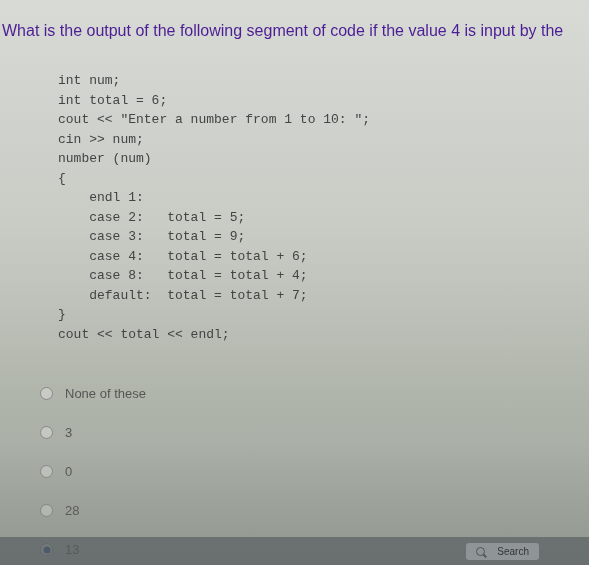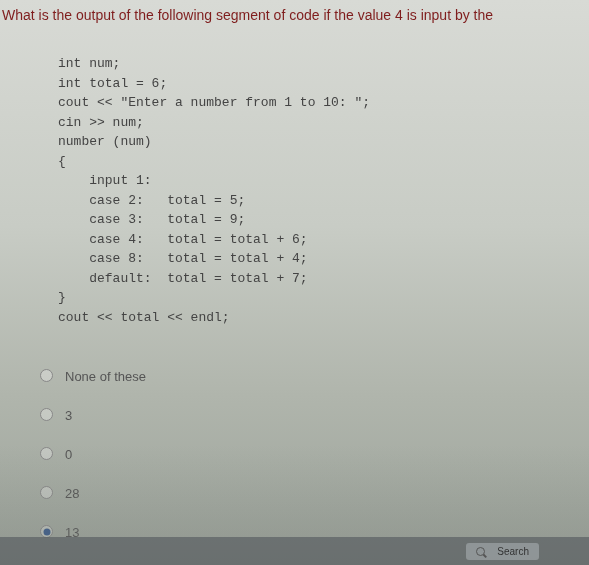--- a/index.html
+++ b/index.html
@@ -10,39 +10,39 @@
     body {
       width: 589px;
       height: 565px;
       background: linear-gradient(180deg, #d8dad5 0%, #c8ccc5 40%, #b0b5ac 70%, #9ba29a 100%);
       font-family: Arial, sans-serif;
       color: #3a3a3a;
       overflow: hidden;
       position: relative;
     }
     .question-text {
-      padding: 5px 12px 8px 2px;
-      font-size: 14px;
+      padding: 19px 12px 8px 2px;
+      font-size: 16px;
       line-height: 1.5;
-      color: #7f1d1d;
+      color: #4c1d95;
     }
     .code-block {
       font-family: 'Courier New', monospace;
       font-size: 13px;
       color: #444;
       padding: 20px 0 20px 58px;
       line-height: 1.5;
       white-space: pre;
     }
     .options {
       padding: 10px 0 0 40px;
     }
     .option {
       display: flex;
-      align-items: flex-start;
+      align-items: center;
       padding: 12px 0;
       font-size: 13px;
       color: #555;
     }
     .radio {
       width: 13px;
       height: 13px;
       border: 1.5px solid #888;
       border-radius: 50%;
       margin-right: 12px;
@@ -116,21 +116,21 @@
 <div class="question-text">
   <span>What is the output of the following segment of code if the value 4 is input by the</span><br>
 </div>
 
 <div class="code-block"><span>int num;</span>
 <span>int total = 6;</span>
 <span>cout &lt;&lt; "Enter a number from 1 to 10: ";</span>
 <span>cin &gt;&gt; num;</span>
 <span>number (num)</span>
 <span>{</span>
-<span>    input 1:</span>
+<span>    endl 1:</span>
 <span>    case 2:   total = 5;</span>
 <span>    case 3:   total = 9;</span>
 <span>    case 4:   total = total + 6;</span>
 <span>    case 8:   total = total + 4;</span>
 <span>    default:  total = total + 7;</span>
 <span>}</span>
 <span>cout &lt;&lt; total &lt;&lt; endl;</span></div>
 
 <div class="options">
   <div class="option">

